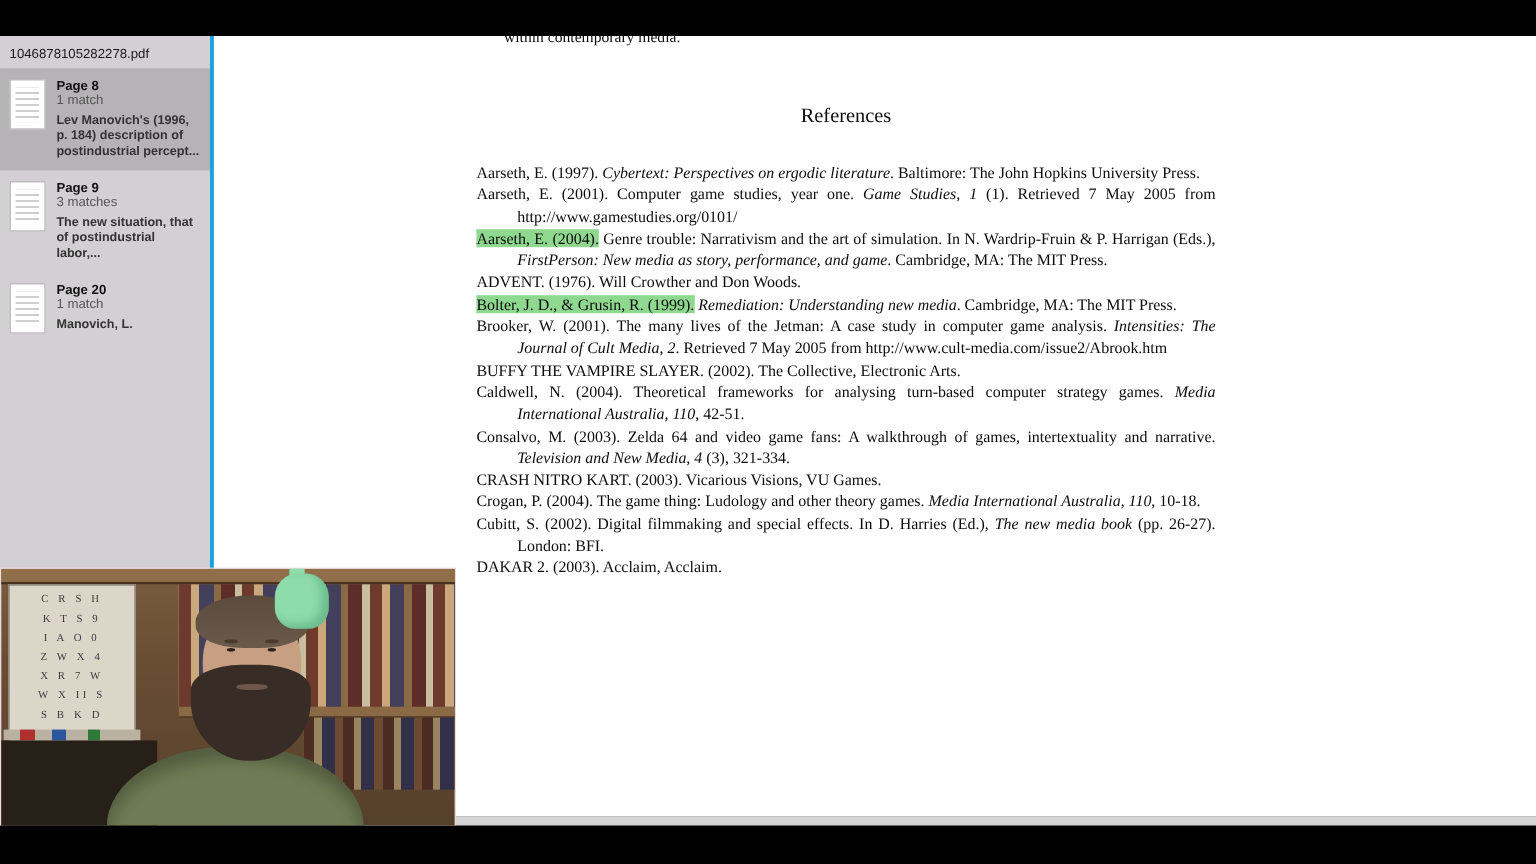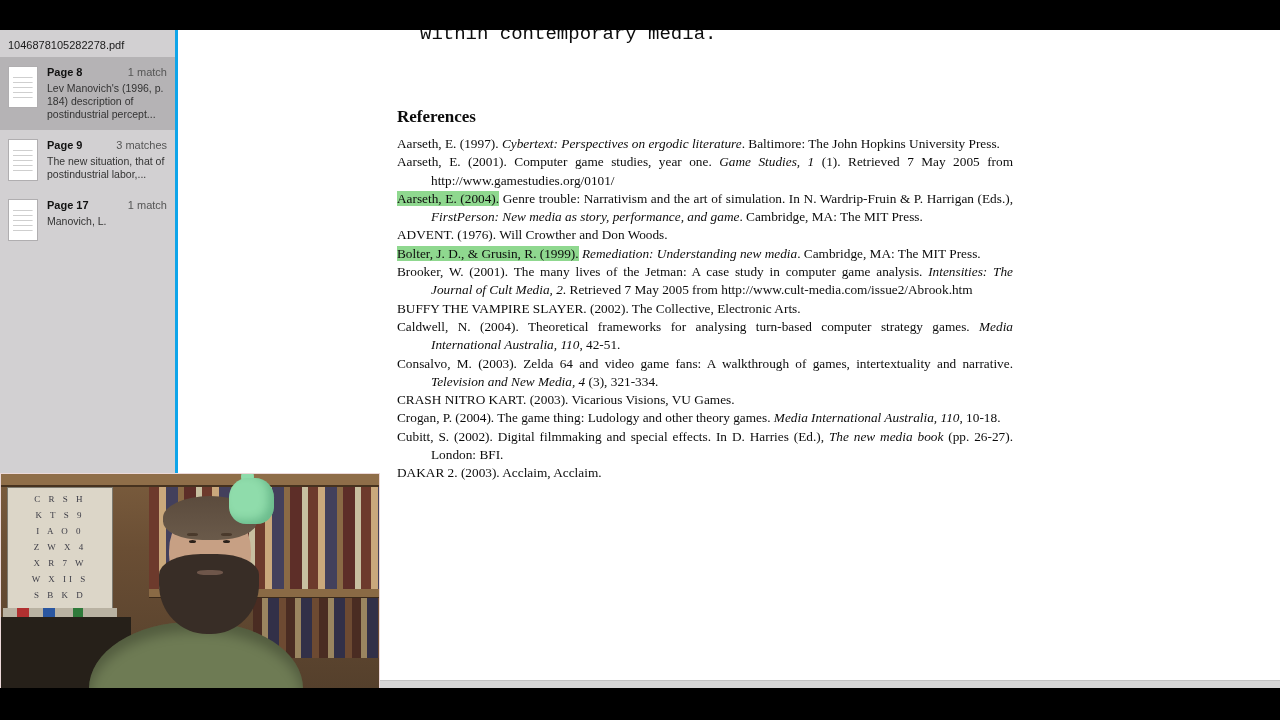--- a/index.html
+++ b/index.html
@@ -20,35 +20,35 @@
   .filename { padding:9px 10px 6px 8px; font-size:11px; color:#1a1a1a; white-space:nowrap; overflow:hidden; }
   .result { display:flex; gap:9px; padding:9px 8px; box-sizing:border-box; cursor:default; }
   .result.selected { background:#b5b3b5; }
   .thumb {
     width:30px; height:42px; flex:0 0 30px; background-color:#fff;
     border:1px solid #b0aeb0; box-sizing:border-box;
     background-image:repeating-linear-gradient(180deg, transparent 0 4px, #cfcfcf 4px 5px);
     background-size:70% 72%; background-position:center 6px; background-repeat:no-repeat;
   }
   .result-text { flex:1; min-width:0; }
-  .result-head { display:flex; justify-content:space-between; align-items:baseline; font-size:11px; }
+  .result-head { display:flex; justify-content:space-between; align-items:baseline; font-size:11px;flex-direction:column; }
   .pg { font-weight:bold; color:#111; }
   .mc { color:#555; }
-  .snippet { font-size:10.5px; line-height:13px; color:#333; margin-top:4px; }
+  .snippet { font-size:10.5px; line-height:13px; color:#333; margin-top:4px;font-weight:bold; }
 
   
   .main {
     position:absolute; left:178px; top:30px; width:1102px; height:658px;
     background:#ffffff; overflow:hidden; z-index:0;
   }
   .doc-serif { font-family:"Liberation Serif", serif; color:#0c0c0c; }
-  .partial-line { position:absolute; left:242px; top:-7px; font-size:19px;font-family:Liberation Mono, monospace; }
+  .partial-line { position:absolute; left:242px; top:-7px; font-size:13px; }
   .doc-heading {
-    position:absolute; left:219px; top:57px; width:616px; 
-    font-size:17px; font-weight:bold; line-height:20px;margin-top:20px;
+    position:absolute; left:219px; top:57px; width:616px; text-align:center;
+    font-size:17px; font-weight:normal; line-height:20px;
   }
   .refs { position:absolute; left:219px; top:105px; width:616px; font-size:13.3px; line-height:18.3px; }
   .ref { margin:0; padding-left:34px; text-indent:-34px; text-align:justify; }
   .ref em { font-style:italic;font-family:Liberation Serif, serif; }
   .hl { background:var(--hl, #8fd88f); }
   .hscroll {
     position:absolute; left:0; right:0; bottom:0; height:7px;
     background:#d6d6d6; border-top:1px solid #c2c2c2;
   }
 
@@ -144,21 +144,21 @@
             <span class="pg">Page 9</span>
             <span class="mc">3 matches</span>
           </div>
           <div class="snippet">The new situation, that of postindustrial labor,...</div>
         </div>
       </div>
       <div class="result">
         <div class="thumb"></div>
         <div class="result-text">
           <div class="result-head">
-            <span class="pg">Page 17</span>
+            <span class="pg">Page 20</span>
             <span class="mc">1 match</span>
           </div>
           <div class="snippet">Manovich, L.</div>
         </div>
       </div>
     </div>
 </div>
 
 <div class="webcam">
   <div class="shelf-plank"></div>

